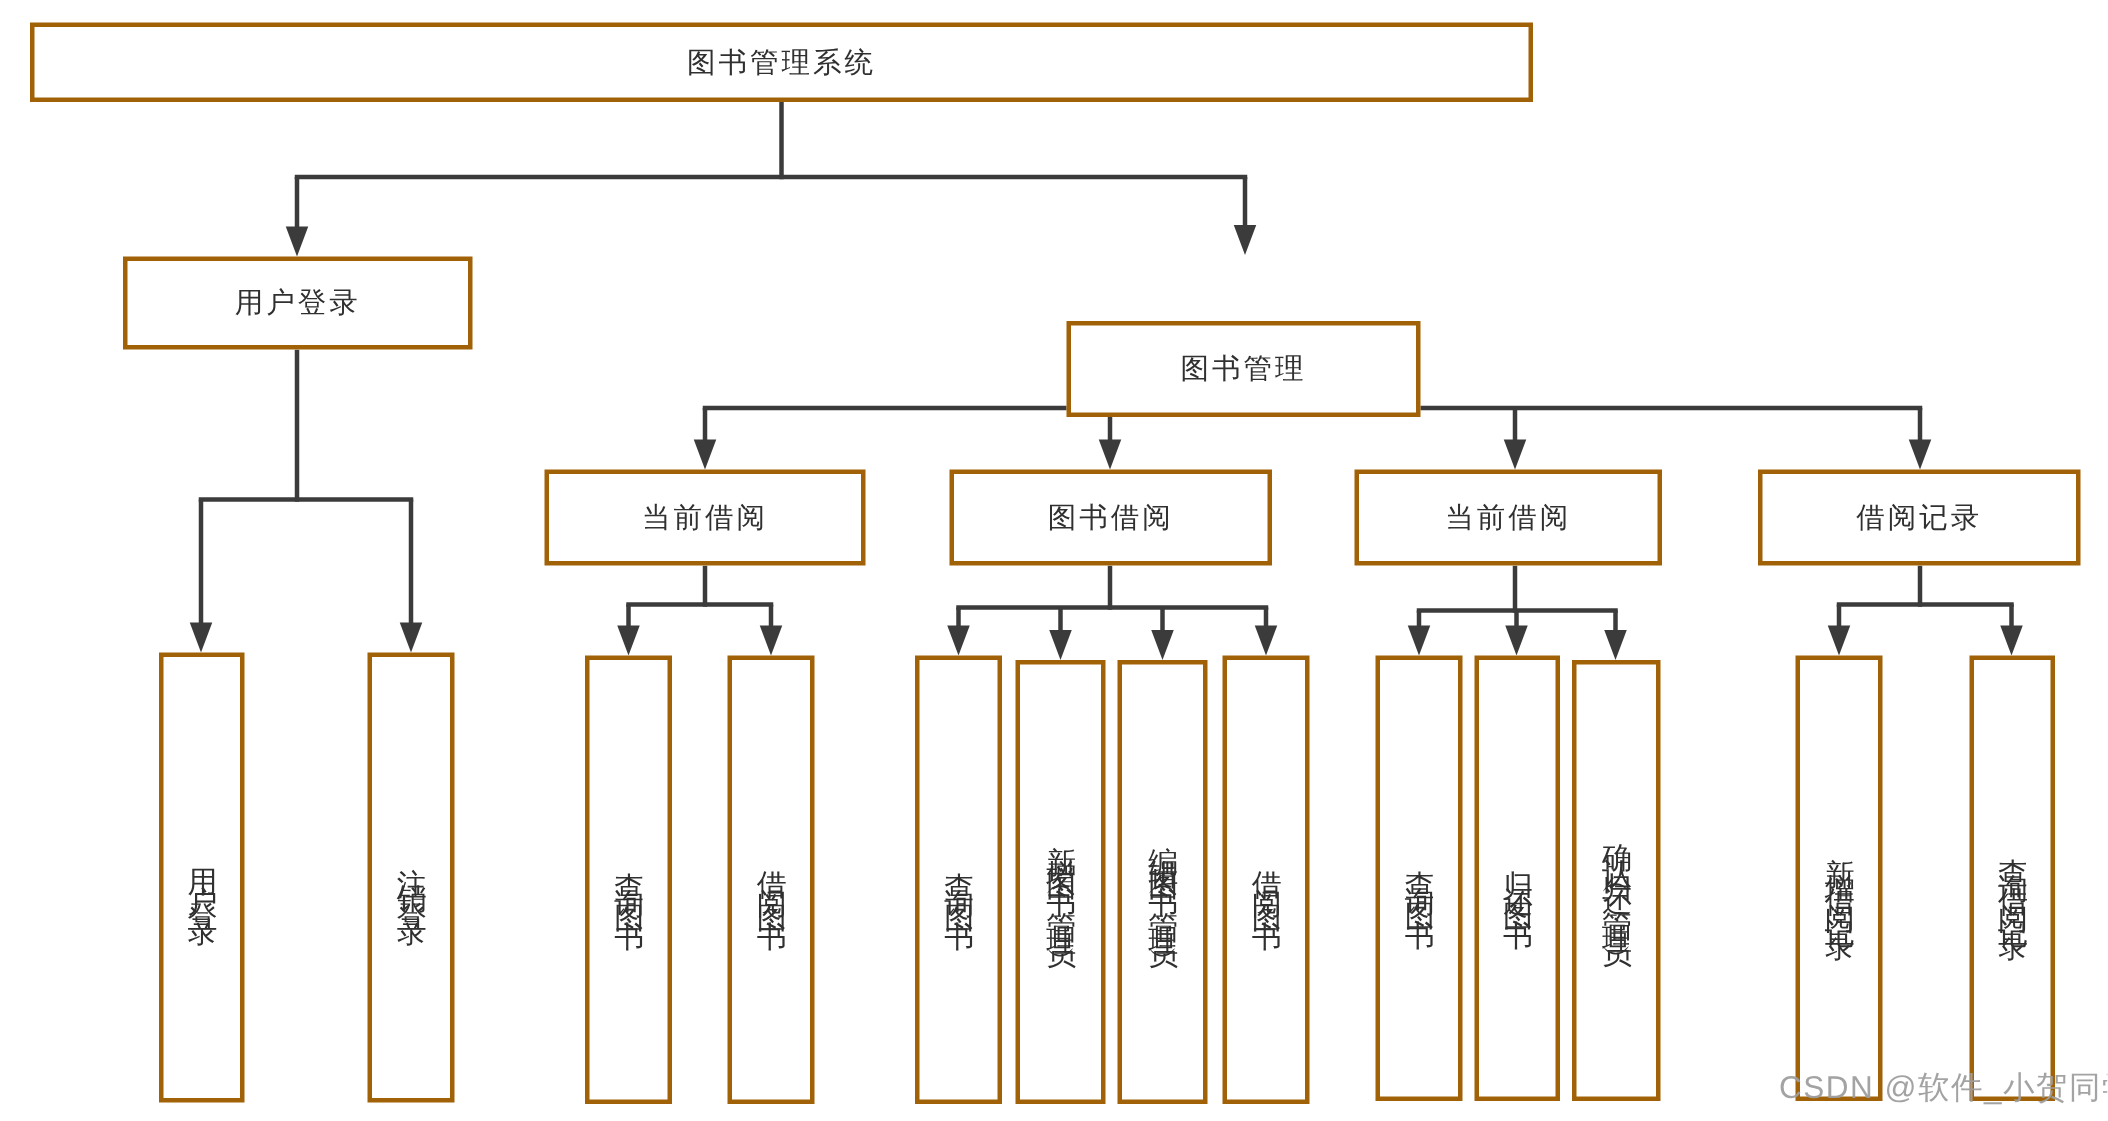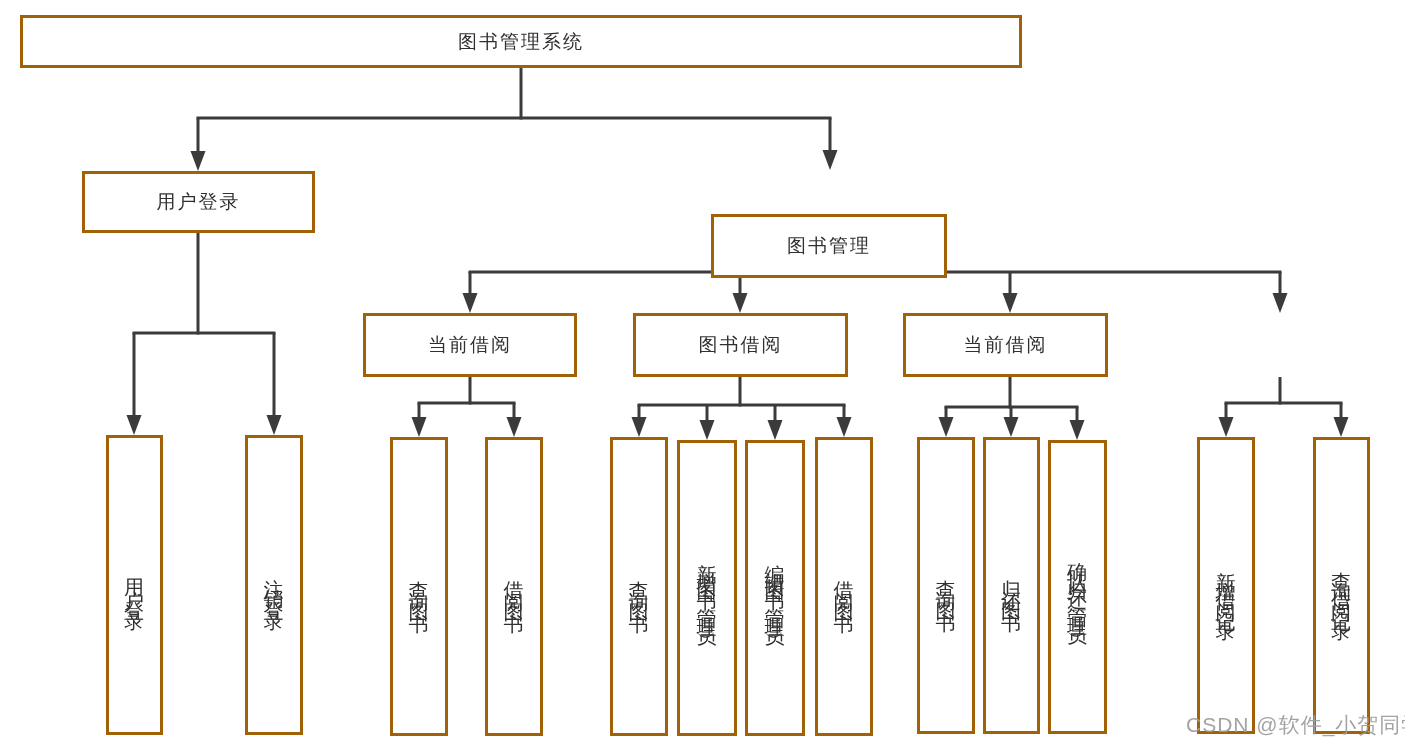--- a/index.html
+++ b/index.html
@@ -175,20 +175,23 @@
 
   <div class="hbox n-new">
     <span class="lbl">当前借阅</span>
   </div>
   <div class="hbox n-borrow">
     <span class="lbl">图书借阅</span>
   </div>
   <div class="hbox n-current">
     <span class="lbl">当前借阅</span>
   </div>
+  <div class="hbox n-records">
+    <span class="lbl">借阅记录</span>
+  </div>
 
   <div class="vbox v-u1">
     <span class="lbl">用户登录</span>
   </div>
   <div class="vbox v-u2">
     <span class="lbl">注销登录</span>
   </div>
 
   <div class="vbox v-n1">
     <span class="lbl">查询图书</span>

